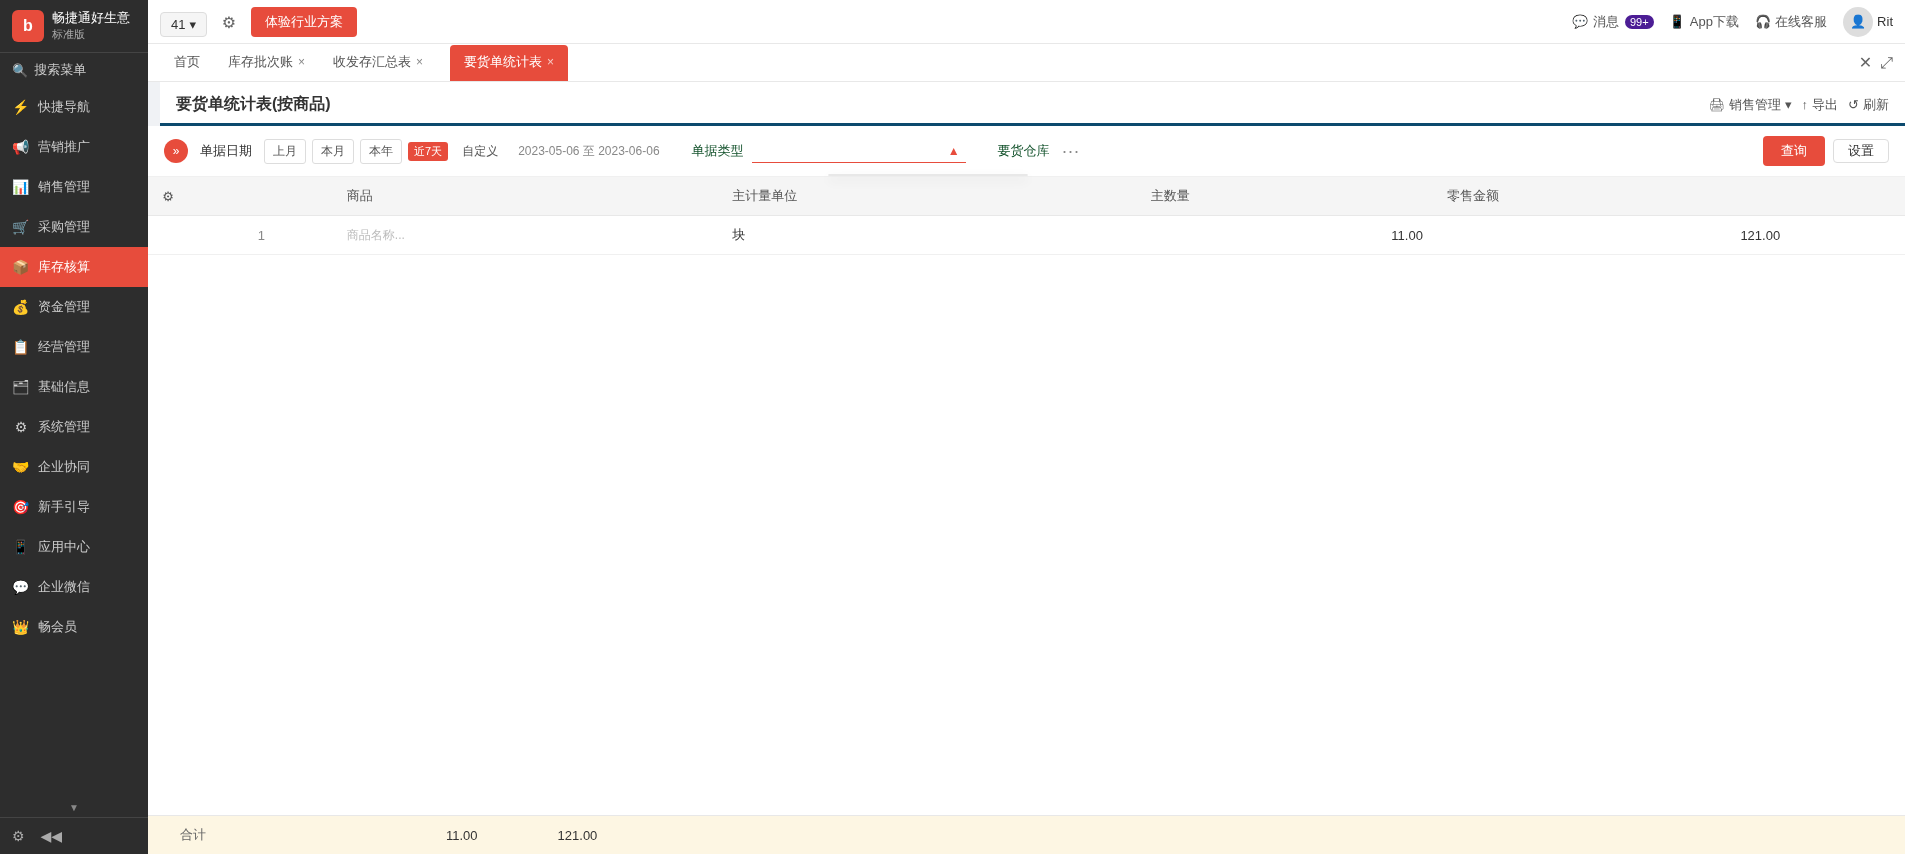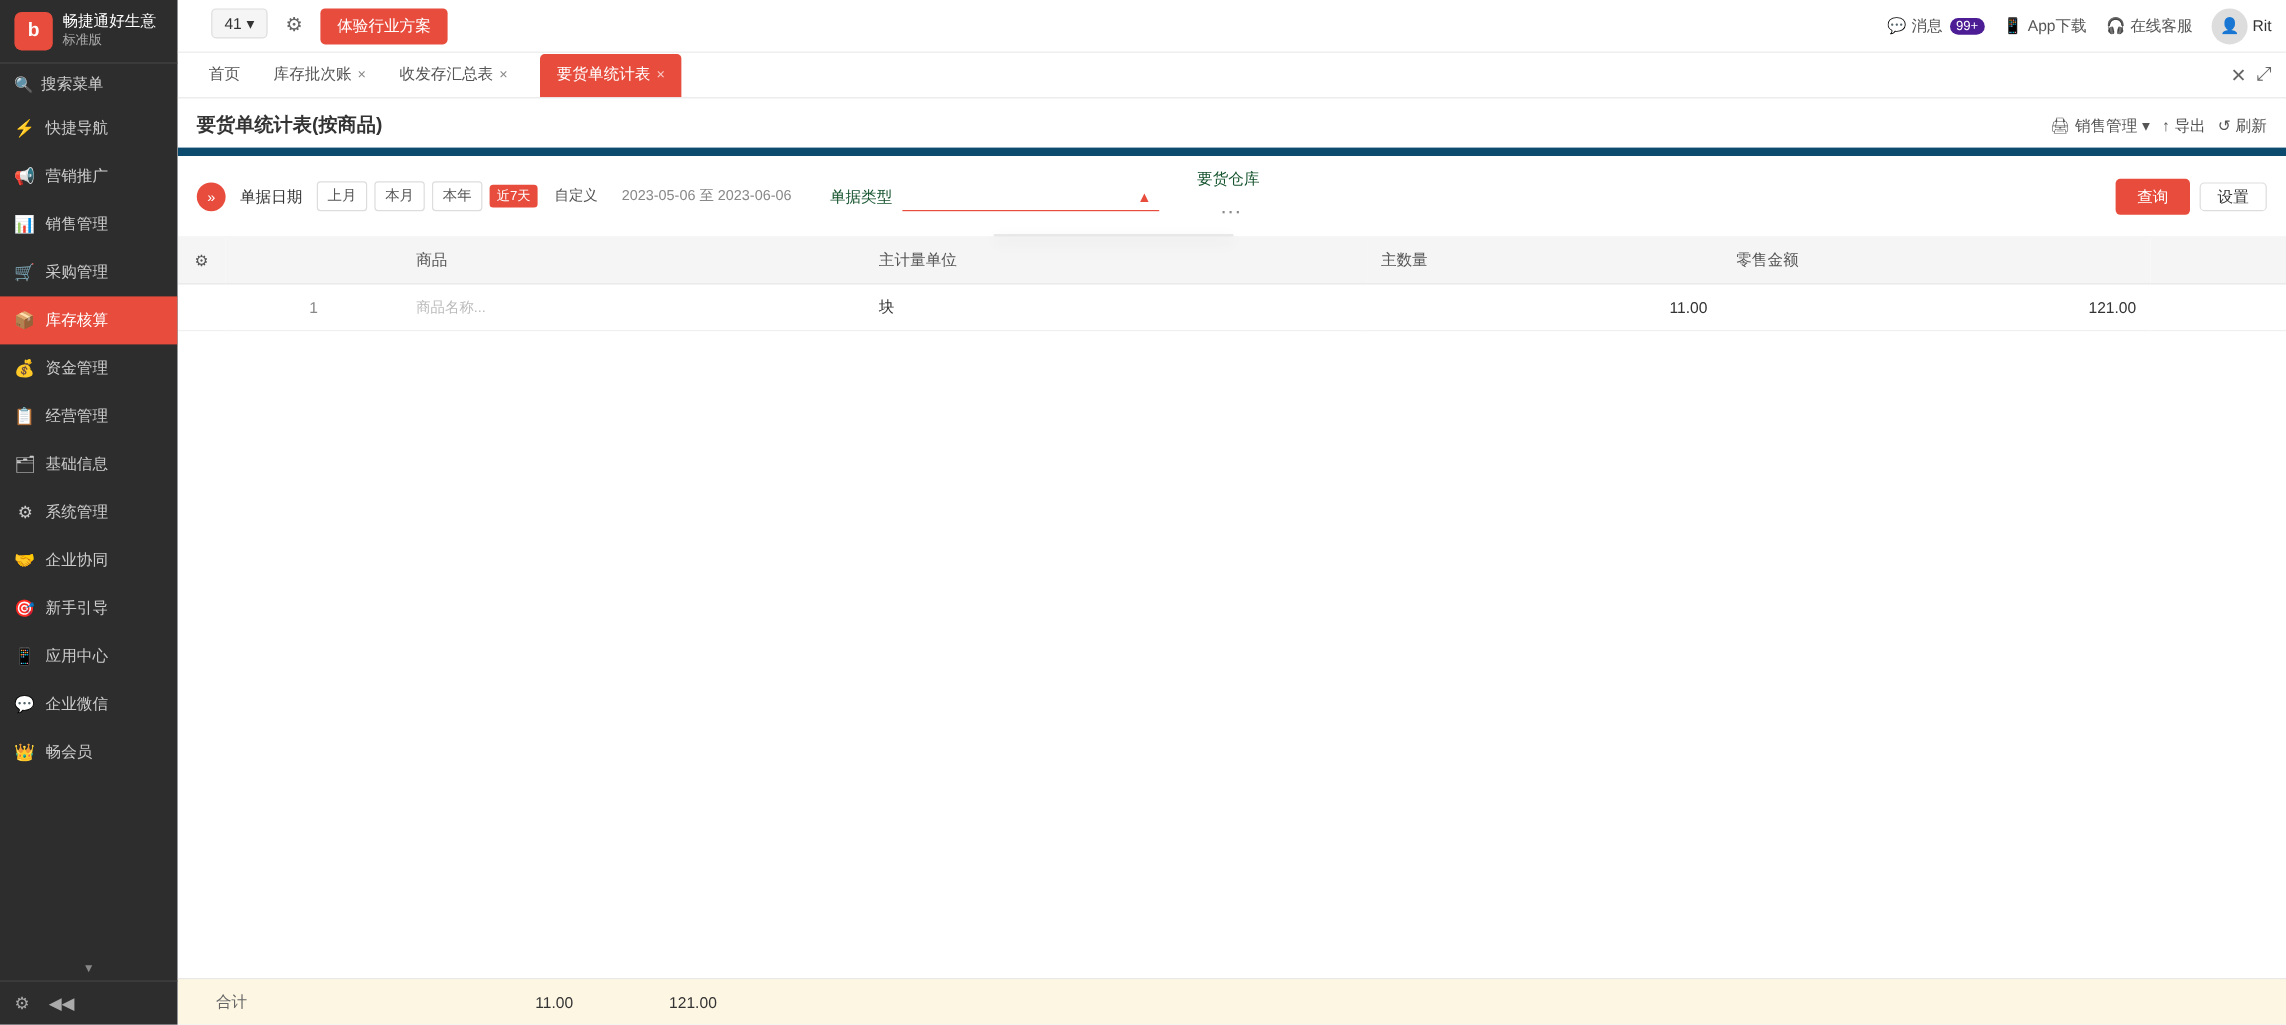--- a/index.html
+++ b/index.html
@@ -85,24 +85,23 @@
       height: 44px;
       display: flex;
       align-items: center;
       padding: 0 12px;
       border-bottom: 1px solid #e8e8e8;
       gap: 10px;
       flex-shrink: 0;
     }
     .topbar-left {
       display: flex;
-      align-items: flex-start;
+      align-items: flex-end;
       gap: 8px;
       flex: 1;
-      margin-left: 16px;
     }
     .store-selector {
       display: flex;
       align-items: center;
       gap: 4px;
       background: #f5f5f5;
       border: 1px solid #ddd;
       border-radius: 4px;
       padding: 4px 10px;
       cursor: pointer;
@@ -223,22 +222,23 @@
       flex-direction: column;
     }
 
     
     .page-header {
       background: white;
       padding: 12px 16px 8px;
       display: flex;
       align-items: center;
       justify-content: space-between;
-      border-bottom: 7px solid #0c4a6e;
-      flex-shrink: 0;
+      border-bottom: 3px solid #0c4a6e;
+      flex-shrink: 0;
+      margin-left: 12px;
     }
     .page-title {
       font-size: 16px;
       font-weight: bold;
       color: #333;
     }
     .page-actions {
       display: flex;
       align-items: center;
       gap: 10px;
@@ -344,21 +344,20 @@
       right: 6px;
       color: #e74c3c;
       cursor: pointer;
       font-size: 12px;
     }
     .filter-warehouse-section {
       display: flex;
       align-items: center;
       gap: 8px;
       margin-left: 20px;
-      flex-direction: column;
     }
     .filter-more-btn {
       color: #888;
       font-size: 18px;
       cursor: pointer;
       margin-left: 4px;
     }
     .filter-right {
       margin-left: auto;
       display: flex;

